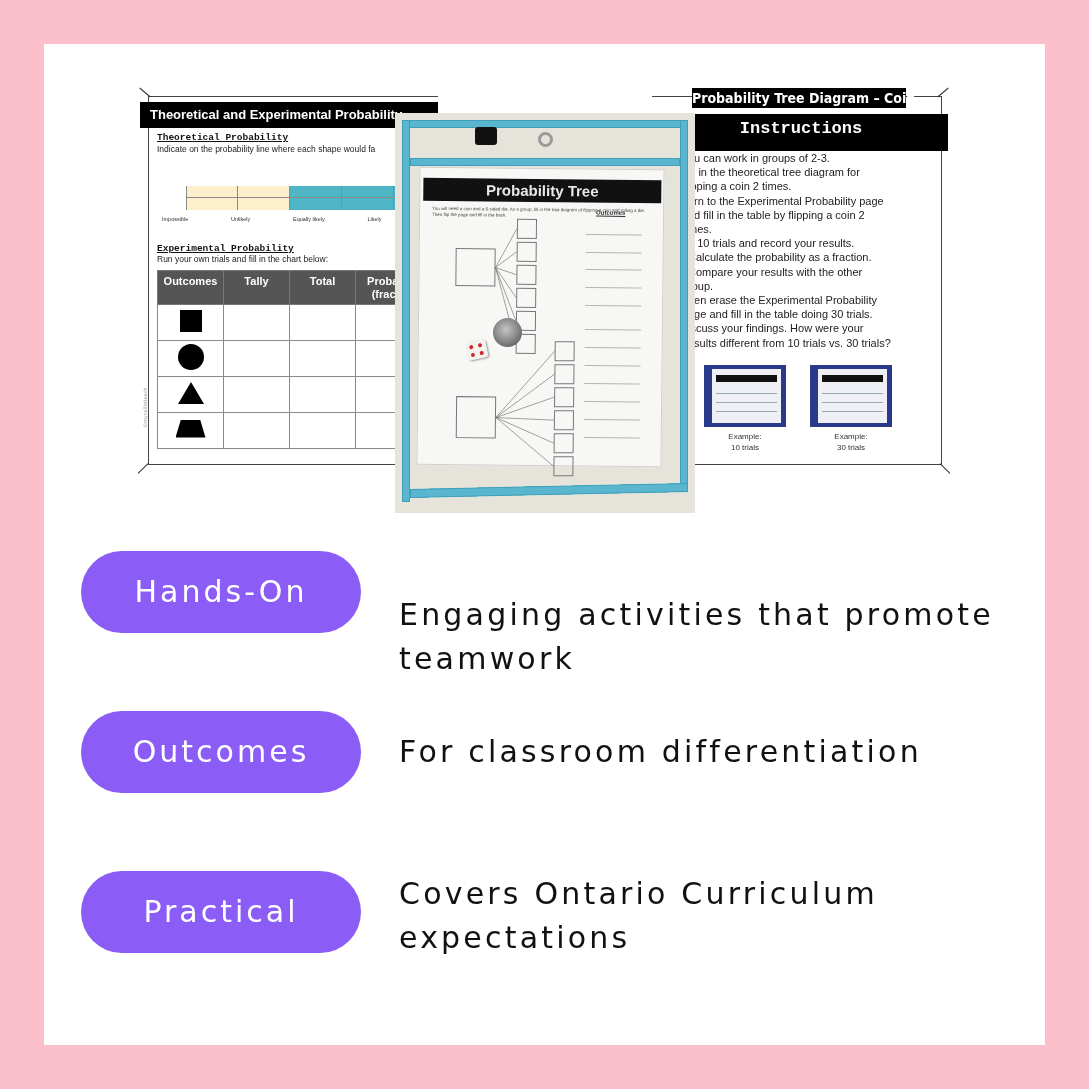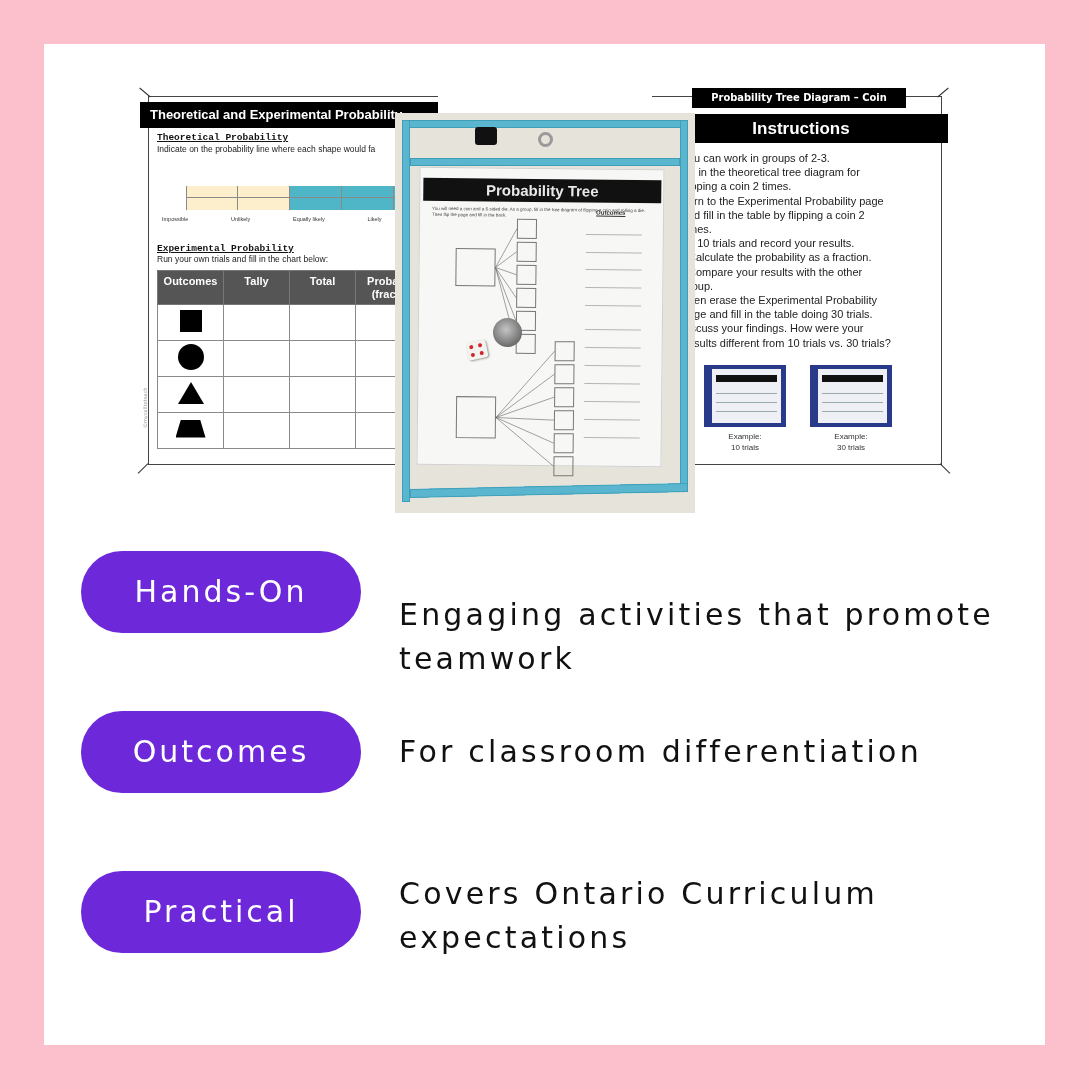--- a/index.html
+++ b/index.html
@@ -28,23 +28,23 @@
   .shape-square { width: 22px; height: 22px; background: #000; display: inline-block; }
   .shape-circle { width: 26px; height: 26px; border-radius: 50%; background: #000; display: inline-block; }
   .shape-triangle { width: 0; height: 0; border-left: 13px solid transparent; border-right: 13px solid transparent; border-bottom: 22px solid #000; display: inline-block; }
   .shape-trap { width: 30px; height: 18px; background: #000; clip-path: polygon(18% 0, 82% 0, 100% 100%, 0 100%); display: inline-block; }
   .vert-credit { position: absolute; left: 2px; top: 340px; font-size: 5px; color: #999; transform: rotate(-90deg); transform-origin: left top; white-space: nowrap; }
 
   
   #sheet-right { left: 652px; top: 88px; width: 296px; height: 385px; }
   #sheet-right .border { position: absolute; left: 0; top: 8px; right: 6px; bottom: 8px; border: 1px solid #444; border-left: none; }
   #sheet-right .top-label { position: absolute; left: 40px; top: 0; width: 214px; height: 20px; background: #000; color: #fff; font-family: "DejaVu Sans Condensed", "DejaVu Sans", sans-serif;
-      font-weight: bold; font-size: 11px; line-height: 20px; text-align: center; white-space: nowrap; }
-  #sheet-right .instr-head { position: absolute; left: 0; top: 26px; width: 296px; height: 29px; background: #000; color: #fff;
-      font-family: Liberation Sans, sans-serif; font-weight: bold; font-size: 17px; line-height: 29px; text-align: center; padding-left: 2px; }
+      font-weight: bold; font-size: 14px; line-height: 20px; text-align: center; white-space: nowrap; }
+  #sheet-right .instr-head { position: absolute; left: 0; top: 26px; width: 296px; height: 37px; background: #000; color: #fff;
+      font-family: Liberation Mono, monospace; font-weight: bold; font-size: 17px; line-height: 29px; text-align: center; padding-left: 2px; }
   #sheet-right .instr-body { position: absolute; left: 36px; top: 63px; width: 250px; font-family: "Liberation Sans", sans-serif; font-size: 11px; line-height: 14.2px; color: #222; }
   .ex-photo { position: absolute; width: 82px; height: 62px; background: #2a3a8a; padding: 4px 5px 4px 8px; }
   .ex-photo .inner { width: 100%; height: 100%; background: #eef0f6; position: relative; }
   .ex-photo .inner::before { content: ""; position: absolute; left: 4px; right: 4px; top: 6px; height: 7px; background: #111; }
   .ex-photo .inner::after { content: ""; position: absolute; left: 4px; right: 4px; top: 16px; bottom: 4px;
       background: repeating-linear-gradient(#eef0f6 0 8px, #9aa 8px 9px); }
   .ex-caption { position: absolute; width: 82px; text-align: center; font-family: "Liberation Sans", sans-serif; font-size: 8px; line-height: 11px; color: #333; }
 
   
   #photo { position: absolute; left: 395px; top: 113px; width: 300px; height: 400px; background: #e6e4da; overflow: hidden; }
@@ -56,21 +56,21 @@
   .paper .pinstr { position: absolute; left: 12px; top: 38px; width: 222px; font-size: 4.5px; line-height: 6px; color: #444; font-family: "Liberation Sans", sans-serif; }
   .paper .poutcomes { position: absolute; left: 176px; top: 40px; font-size: 6px; font-weight: bold; text-decoration: underline; color: #333; font-family: "Liberation Sans", sans-serif; }
   .pbox { position: absolute; border: 1px solid #777; background: transparent; }
   .clip { position: absolute; left: 80px; top: 14px; width: 22px; height: 18px; background: #111; border-radius: 3px; }
   .grommet { position: absolute; left: 143px; top: 19px; width: 15px; height: 15px; border-radius: 50%; border: 3px solid #9a9a9a; background: #e6e4da; }
   .coin { position: absolute; left: 98px; top: 205px; width: 29px; height: 29px; border-radius: 50%; background: radial-gradient(circle at 45% 40%, #c5c5c5, #6e6e6e 70%, #444); }
   .die { position: absolute; left: 72px; top: 228px; width: 20px; height: 18px; background: #f4f2ee; border-radius: 3px; transform: rotate(-12deg); box-shadow: 1px 1px 2px #999; }
   .pip { position: absolute; width: 4px; height: 4px; border-radius: 50%; background: #d0262e; }
 
   
-  .pill { position: absolute; left: 81px; width: 280px; height: 82px; border-radius: 41px; background: #6d28d9; color: #fff;
+  .pill { position: absolute; left: 81px; width: 280px; height: 82px; border-radius: 41px; background: #8b5cf6; color: #fff;
       font-family: "DejaVu Sans", sans-serif; font-size: 30px; letter-spacing: 3px; text-align: center; line-height: 82px; }
   .feature-text { position: absolute; left: 399px; width: 600px; font-family: "DejaVu Sans", sans-serif; font-size: 30px; letter-spacing: 3.2px; line-height: 44px; color: #111; }
 </style>
 </head>
 <body>
 
 <div class="panel"></div>
 
 <div class="sheet" id="sheet-left">
   <div class="border"></div>

